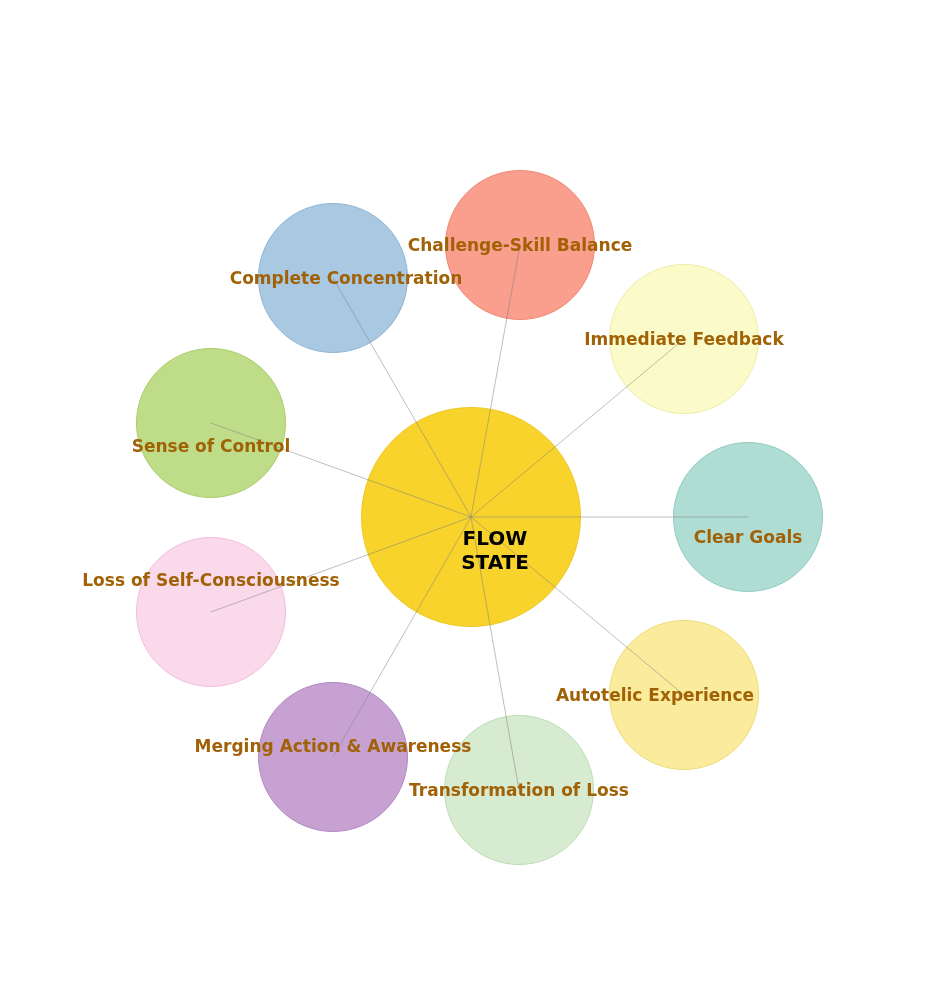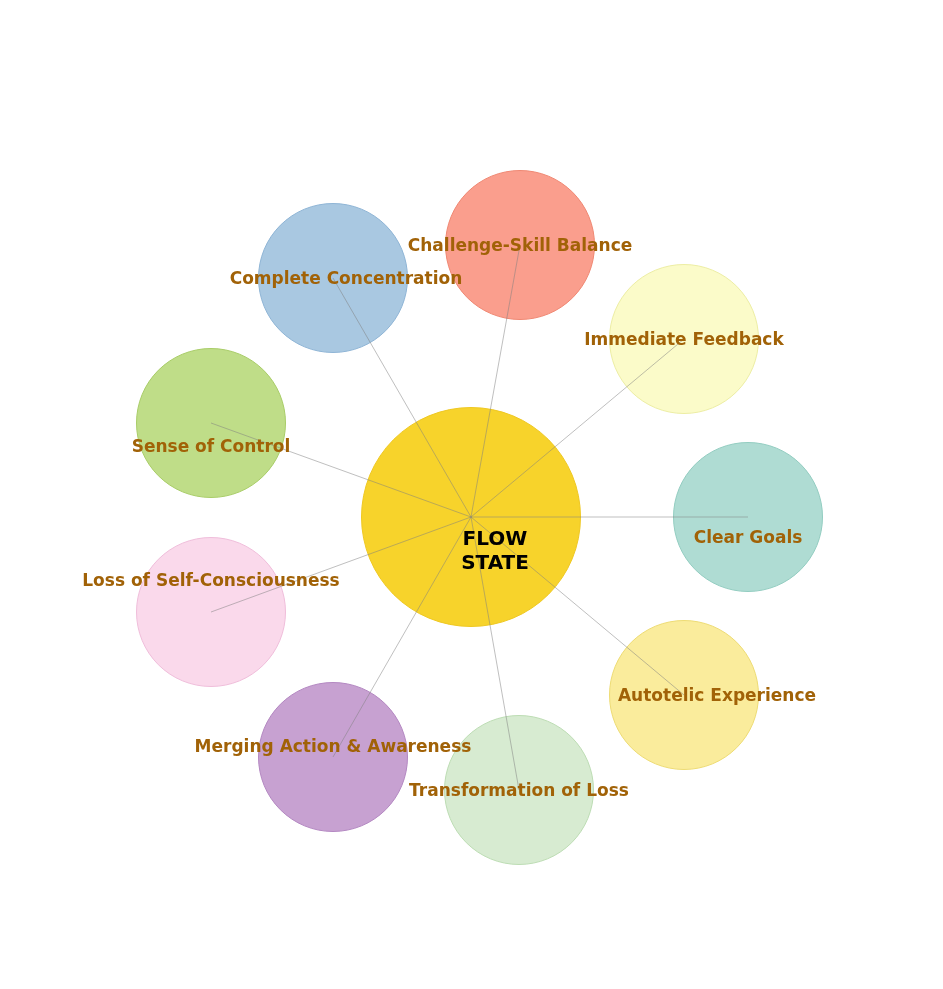--- a/index.html
+++ b/index.html
@@ -83,21 +83,21 @@
       <line x1="471" y1="517" x2="333" y2="757" stroke="#808080" stroke-opacity="0.5" stroke-width="1"></line>
       <line x1="471" y1="517" x2="211" y2="612" stroke="#808080" stroke-opacity="0.5" stroke-width="1"></line>
       <line x1="471" y1="517" x2="211" y2="423" stroke="#808080" stroke-opacity="0.5" stroke-width="1"></line>
       <line x1="471" y1="517" x2="333" y2="278" stroke="#808080" stroke-opacity="0.5" stroke-width="1"></line>
     </svg>
 
   <div id="label-layer">
       <div class="node-label" style="left: 520px; top: 245px;">Challenge-Skill Balance</div>
       <div class="node-label" style="left: 684px; top: 339px;">Immediate Feedback</div>
       <div class="node-label" style="left: 748px; top: 517px; margin-top: 20px;">Clear Goals</div>
-      <div class="node-label" style="left: 717px; top: 695px;">Autotelic Experience</div>
+      <div class="node-label" style="left: 655px; top: 695px;">Autotelic Experience</div>
       <div class="node-label" style="left: 519px; top: 790px;">Transformation of Loss</div>
       <div class="node-label" style="left: 333px; top: 746px;">Merging Action &amp; Awareness</div>
       <div class="node-label" style="left: 211px; top: 580px;">Loss of Self-Consciousness</div>
       <div class="node-label" style="left: 211px; top: 423px; margin-top: 23px;">Sense of Control</div>
       <div class="node-label" style="left: 346px; top: 278px;">Complete Concentration</div>
     </div>
 
   <div class="hub-label" id="hub-label" style="left: 495px; top: 517px; margin-top: 33px;">FLOW
 STATE</div>
 </div>

